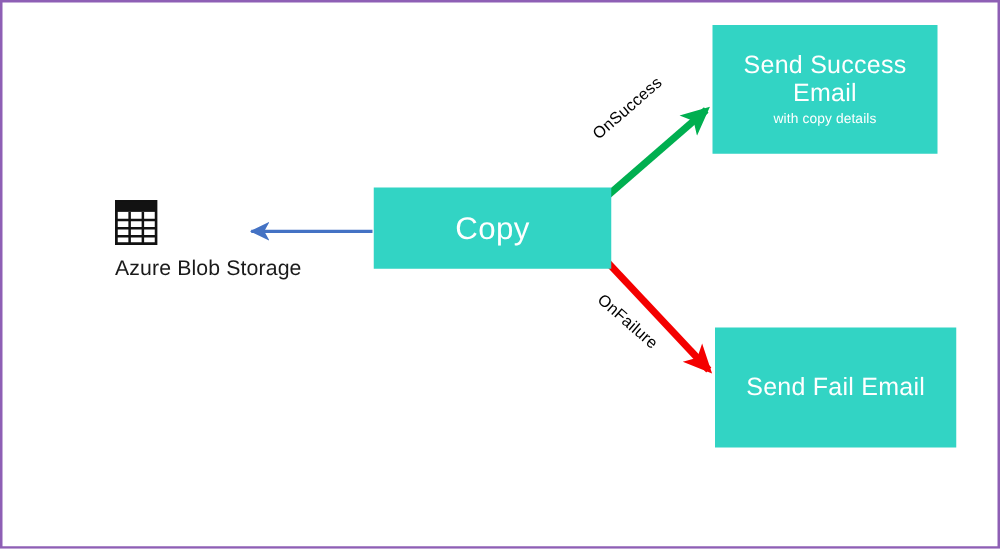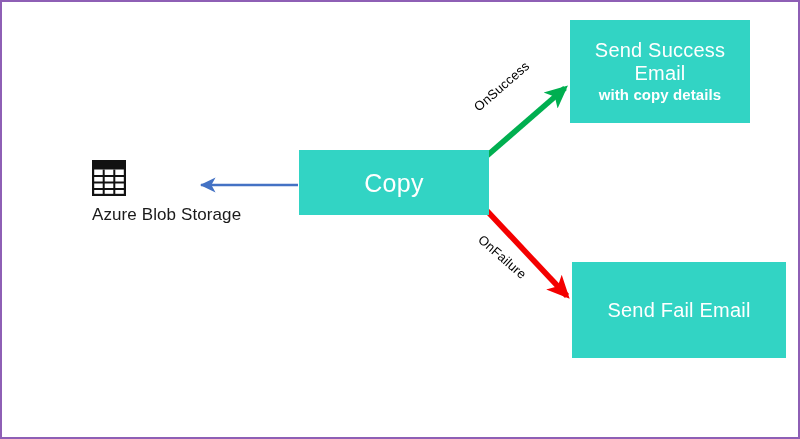--- a/index.html
+++ b/index.html
@@ -55,32 +55,32 @@
   #success-box {
     left: 568px;
     top: 18px;
     width: 180px;
     height: 103px;
     padding: 22px 4px;
   }
   #fail-box {
     left: 570px;
     top: 260px;
-    width: 214px;
+    width: 193px;
     height: 96px;
     padding: 6px 16px;
   }
   .box-title {
     font-size: 20px;
     font-weight: 400;
     letter-spacing: 0.2px;
   }
   .box-sub {
-    font-size: 15px;
-    font-weight: 700;
+    font-size: 11px;
+    font-weight: 400;
     margin-top: 3px;
     letter-spacing: 0.1px;
   }
 
   
   #storage-node {
     position: absolute;
     left: 90px;
     top: 158px;
     width: 168px;

